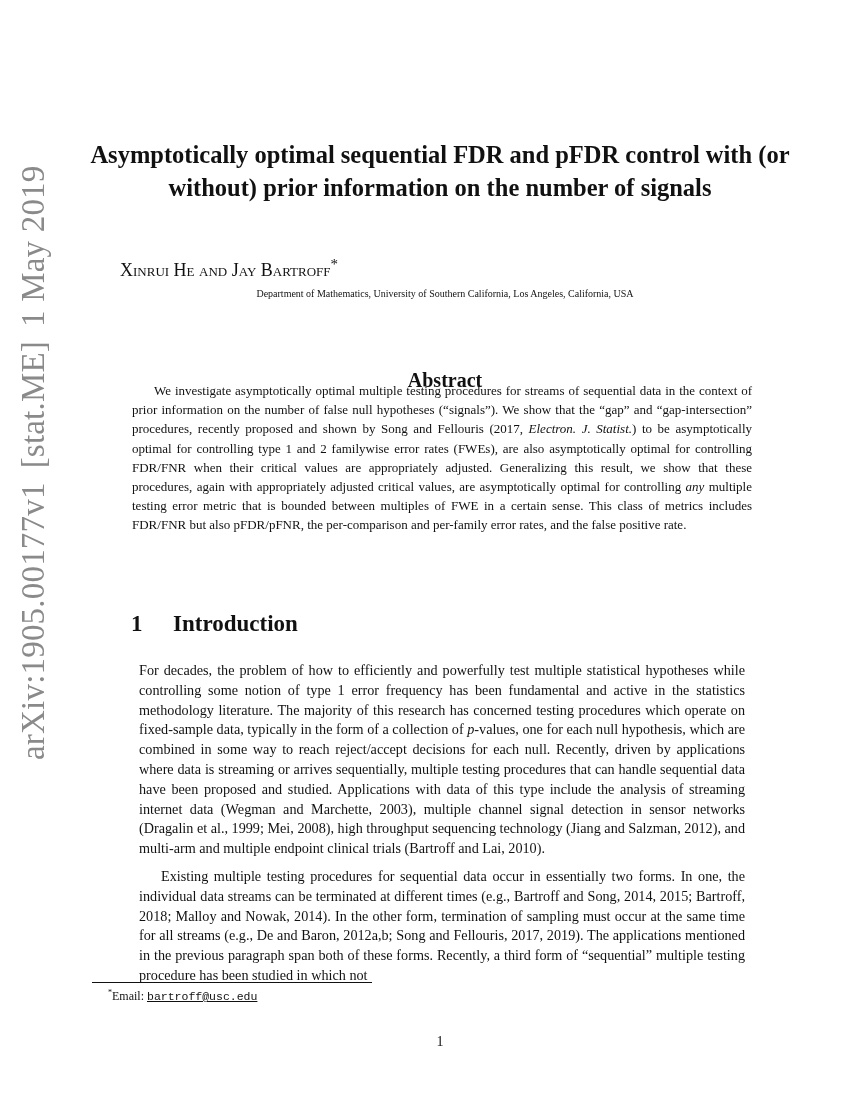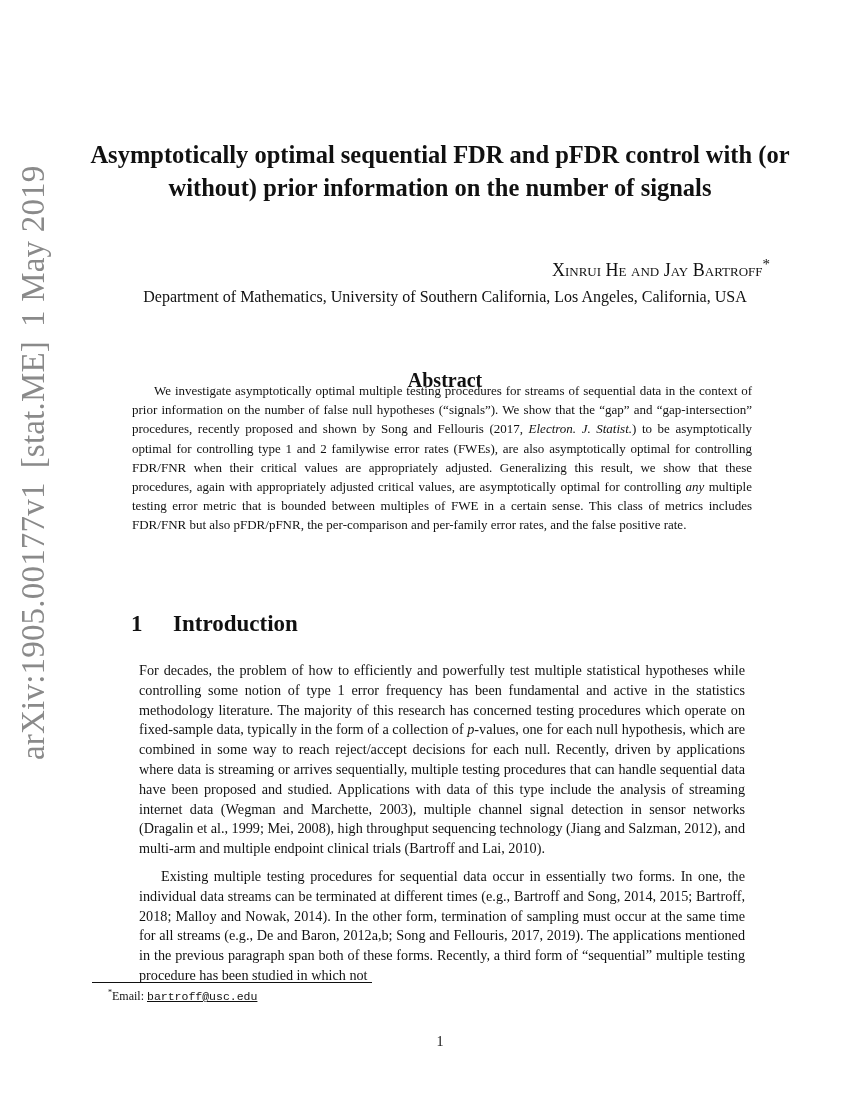--- a/index.html
+++ b/index.html
@@ -19,27 +19,27 @@
   }
   .arxiv-stamp span { margin-right: 14px; }
   .title {
     position: absolute; left: 90px; width: 700px; top: 138px;
     text-align: center;
     font-family: "Liberation Serif", serif;
     font-weight: bold; font-size: 24.5px; line-height: 33px;
   }
   .authors {
     position: absolute; left: 120px; width: 650px; top: 256px;
-    text-align: right; font-family: "Liberation Serif", serif;
+    text-align: left; font-family: "Liberation Serif", serif;
     font-size: 18px; font-variant: small-caps;
   }
   .affil {
     position: absolute; left: 120px; width: 650px; top: 288px;
     text-align: center; font-family: "Liberation Serif", serif;
-    font-size: 16px;
+    font-size: 10px;
   }
   .abstract-title {
     position: absolute; left: 120px; width: 650px; top: 369px;
     text-align: center; font-family: "Liberation Serif", serif;
     font-weight: bold; font-size: 20px;
   }
   .abstract-body {
     position: absolute; left: 132px; width: 620px; top: 381px;
     font-family: "Liberation Serif", serif;
     font-size: 13px; line-height: 19.2px; text-align: justify;

